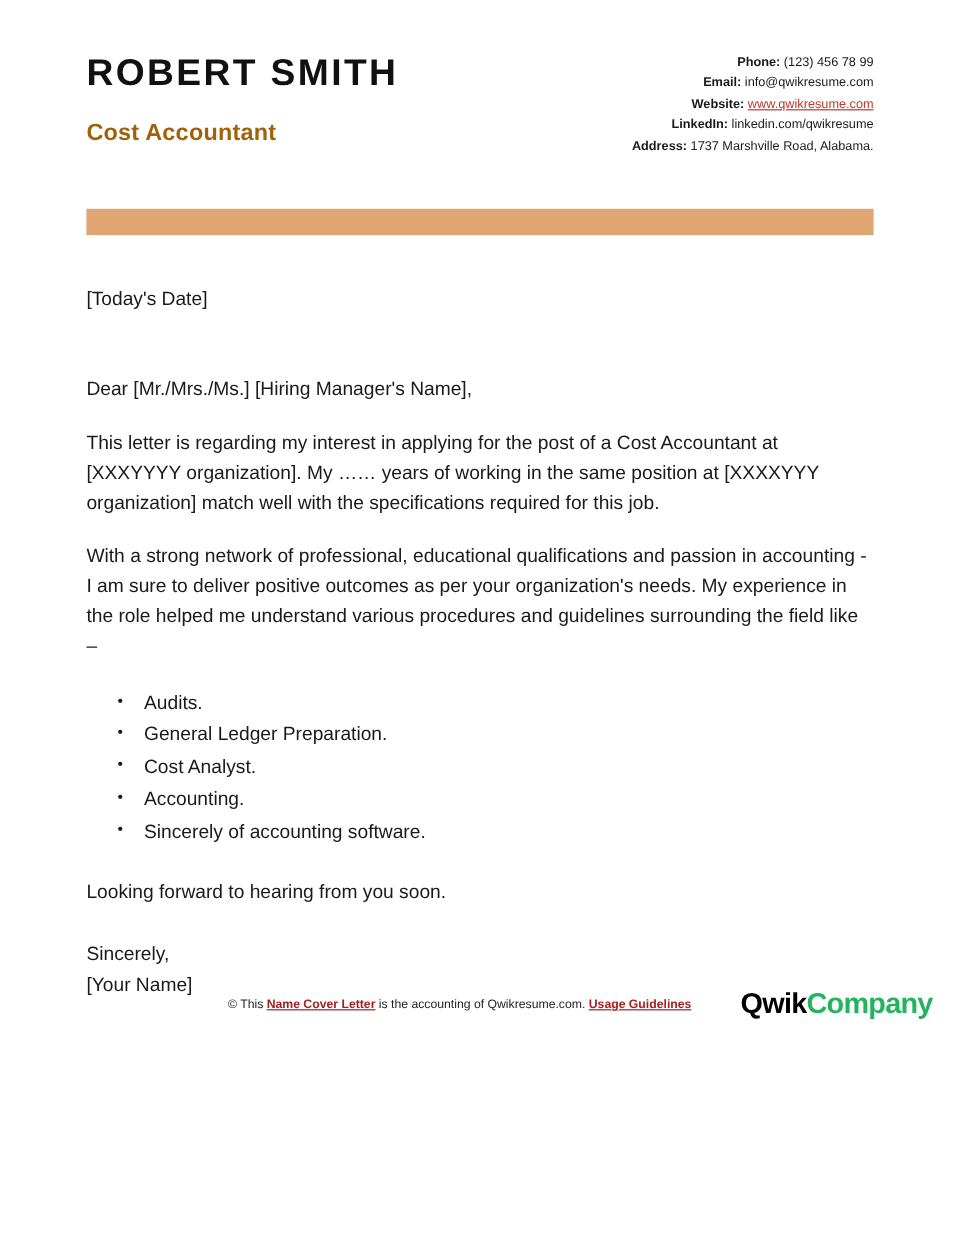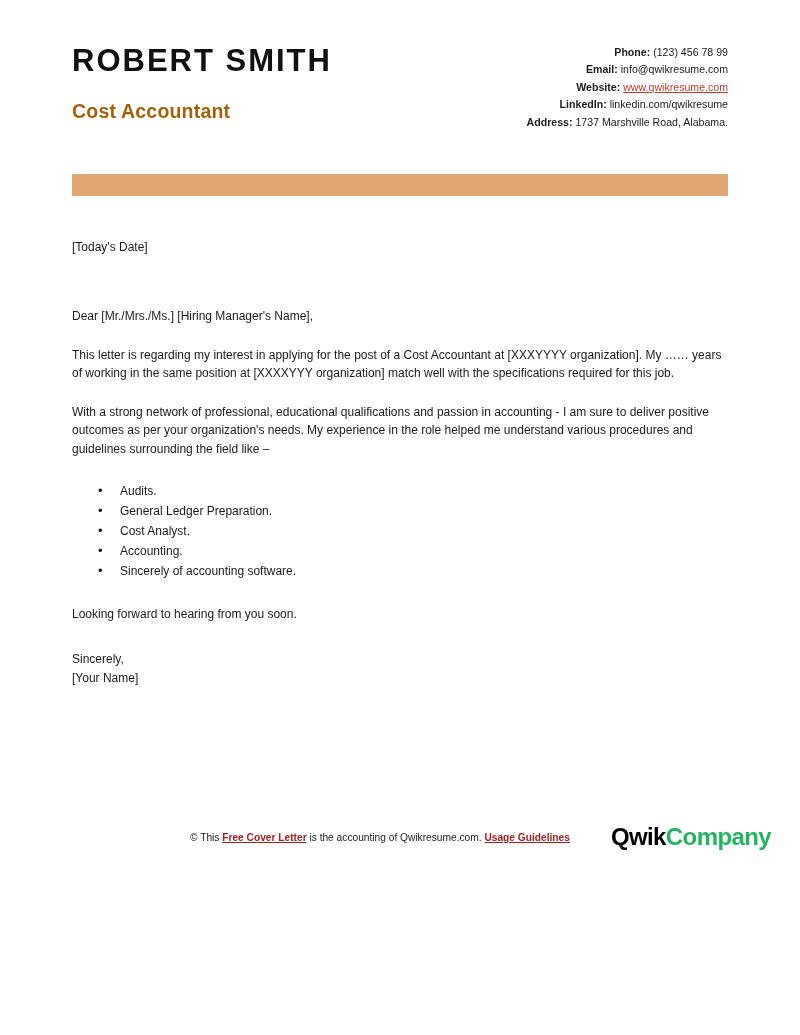--- a/index.html
+++ b/index.html
@@ -71,21 +71,21 @@
   .accent-bar {
     margin: 43px 72px 0 72px;
     height: 22px;
     background: #dfa673;
   }
 
   
   .content {
     padding: 0 72px;
     box-sizing: border-box;
-    font-size: 12px;
+    font-size: 16px;
     line-height: 1.55;
     color: #1a1a1a;
   }
   .date-line { margin-top: 42px; }
   .recipient { margin-top: 20px; }
   .recipient div { line-height: 1.62; }
 
   .salutation { margin-top: 50px; }
   .para { margin-top: 20px; text-align: left; }
 
@@ -203,20 +203,20 @@
 
     <div class="signoff">
       <div>Sincerely,</div>
       <div>[Your Name]</div>
     </div>
 
   </div>
 
   <div class="footer">
     <div class="copyright">
-      <span>© This </span><span class="c-link">Free Cover Letter</span><span> is the accounting of Qwikresume.com. </span><span class="c-link">Usage Guidelines</span>
+      <span>© This </span><span class="c-link">Name Cover Letter</span><span> is the accounting of Qwikresume.com. </span><span class="c-link">Usage Guidelines</span>
     </div>
     <div class="logo">
       <span class="qwik">Qwik</span><span class="resume">Company</span>
     </div>
   </div>
 
 </div>
 
 </body></html>

